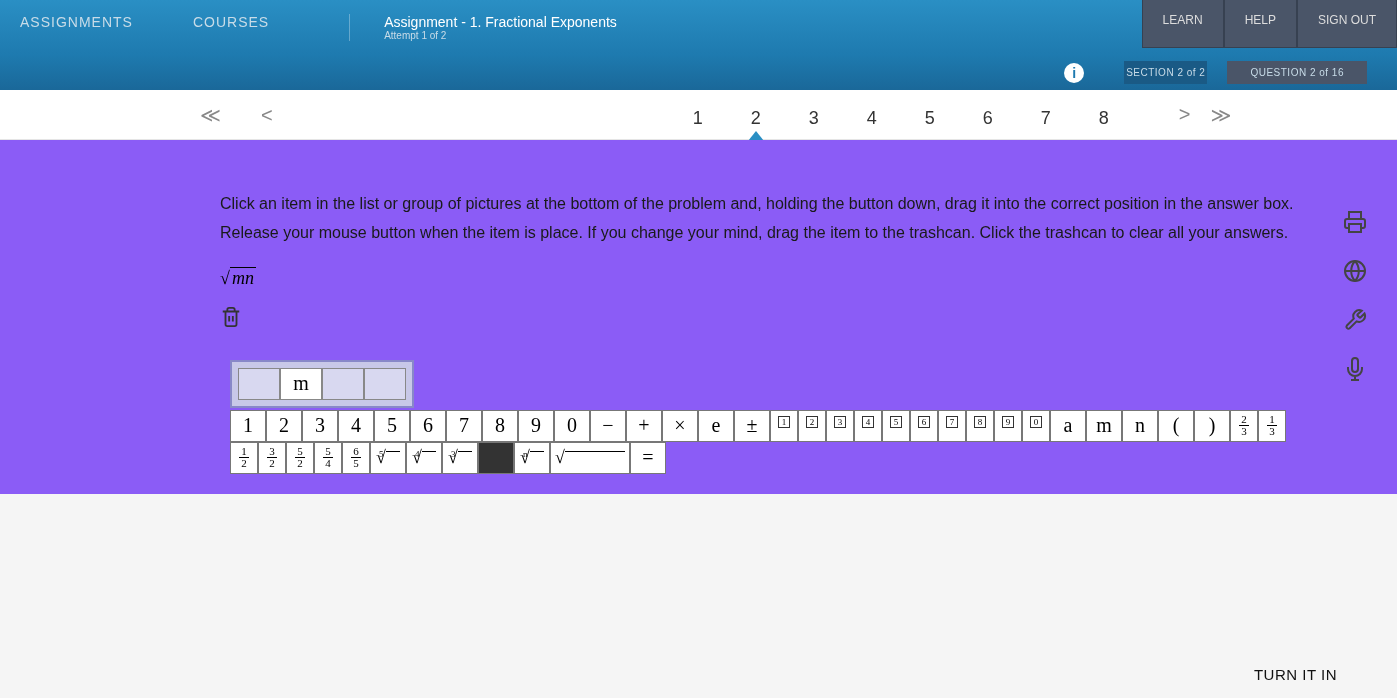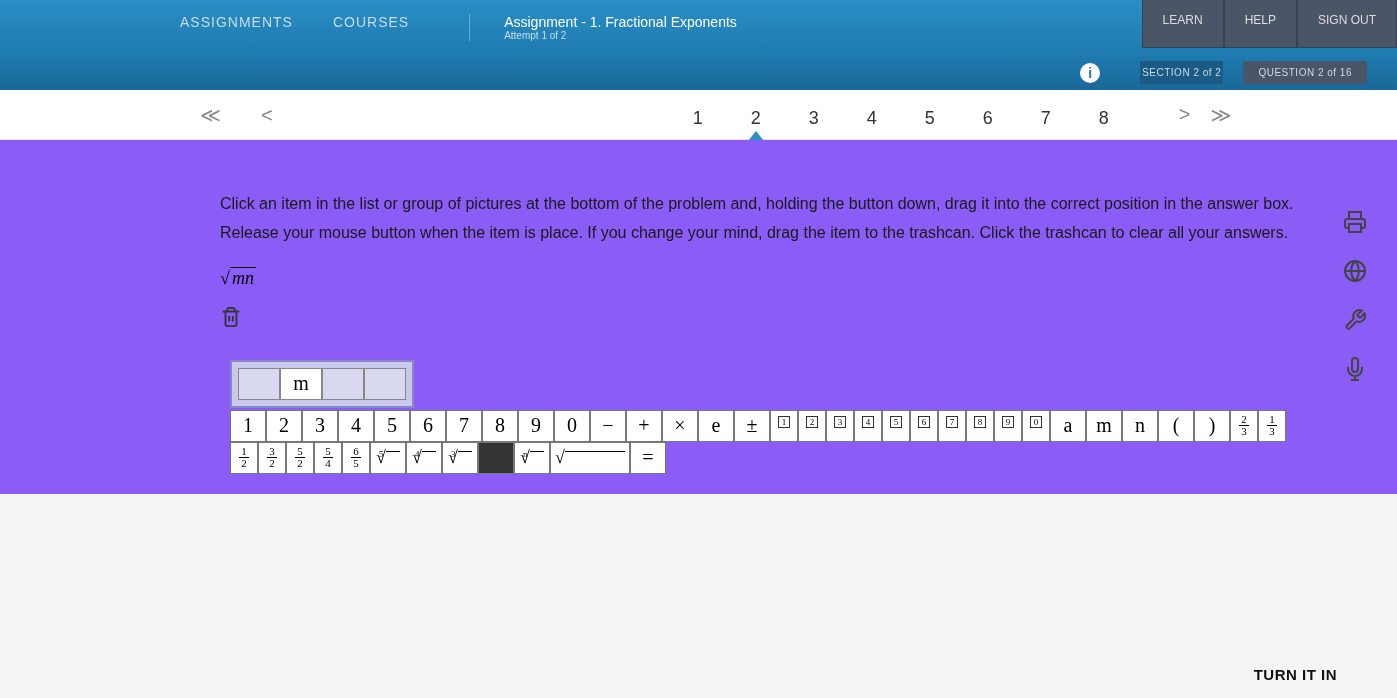--- a/index.html
+++ b/index.html
@@ -14,22 +14,21 @@
     .top-bar {
       background: linear-gradient(to bottom, #2a8fc4, #1e7aaf);
       height: 55px;
       display: flex;
       align-items: center;
       color: #fff;
       padding: 0 20px;
     }
     .top-nav {
       display: flex;
-      gap: 40px;
-      margin-left: 160px;
+      gap: 60px;
       font-size: 14px;
       color: #c8dce8;
     }
     .top-nav-item { letter-spacing: 1px; cursor: pointer; }
     .assignment-info {
       border-left: 1px solid rgba(255,255,255,0.3);
       padding-left: 34px;
       margin-left: 20px;
     }
     .assignment-title { font-size: 14px; color: #fff; }
@@ -65,21 +64,21 @@
       gap: 20px;
       font-size: 10px;
     }
     .sub-bar-info {
       background: #1a5a85;
       padding: 6px 2px;
       letter-spacing: 0.5px;
     }
     .sub-bar-q {
       background: #4a5568;
-      padding: 6px 15px;
+      padding: 6px 23px;
       letter-spacing: 0.5px;
     }
     .info-icon {
       width: 20px;
       height: 20px;
       background: #fff;
       border-radius: 50%;
       color: #1e7aaf;
       display: flex;
       align-items: center;
@@ -253,21 +252,21 @@
     .tool-icon {
       width: 24px;
       height: 24px;
       color: #444;
       cursor: pointer;
     }
     .turn-in {
       position: absolute;
       bottom: 15px;
       right: 60px;
-      font-weight: bold;
+      font-weight: normal;
       font-size: 15px;
       color: #111;
       cursor: pointer;
       letter-spacing: 0.5px;
     }
     .row2 .tile { height: 32px; }
     .long-tile { min-width: 80px; }
   </style>
 </head>
 <body>

